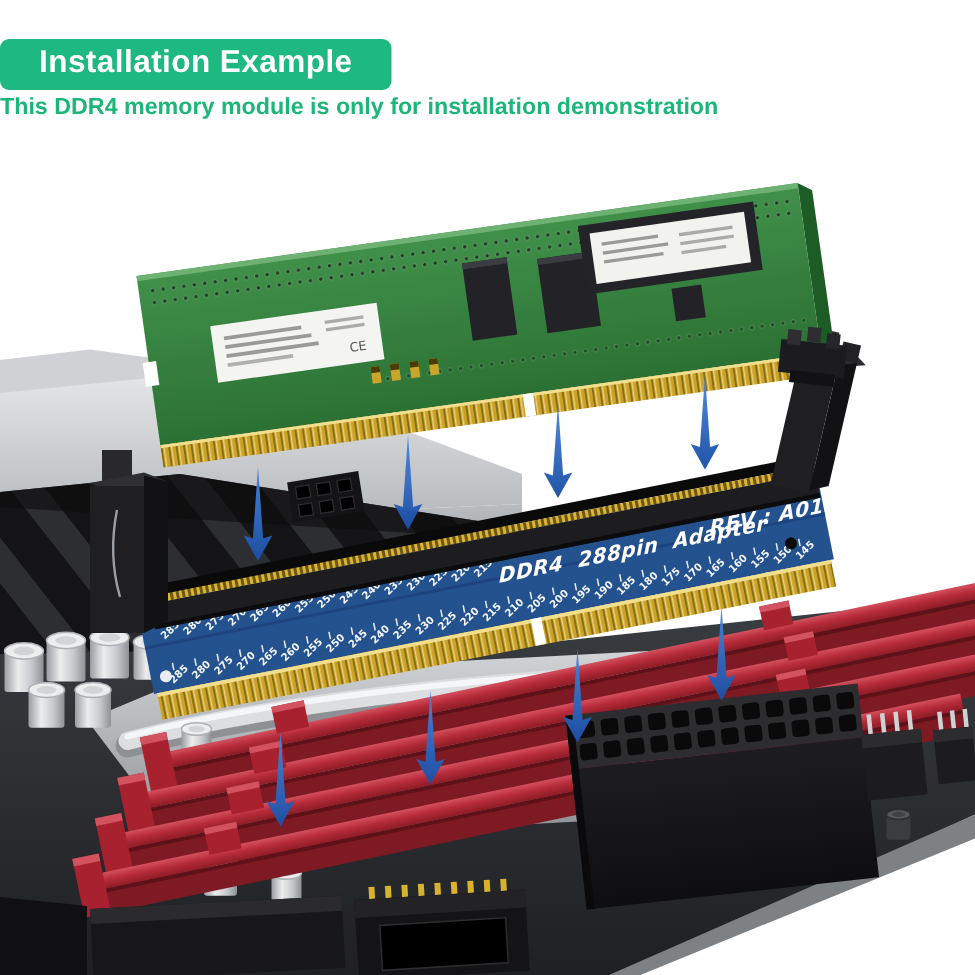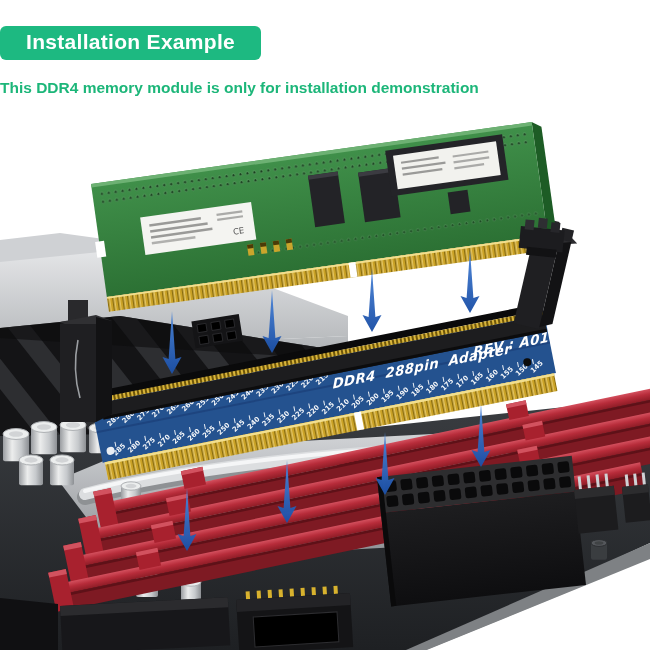--- a/index.html
+++ b/index.html
@@ -4,21 +4,21 @@
 <style>
   html,body{margin:0;padding:0;}
   body{width:650px;height:650px;background:#ffffff;overflow:hidden;
        font-family:"Liberation Sans",sans-serif;position:relative;}
   #stage{position:relative;width:650px;height:650px;}
   #scene{position:absolute;left:0;top:0;}
   #header{position:absolute;left:0;top:26px;width:650px;z-index:5;}
   #badge{display:inline-block;background:var(--badge-green,#1db981);color:#fff;
          font-size:21px;font-weight:700;padding:4px 26px 6px;border-radius:6px;
          letter-spacing:.3px;}
-  #desc{margin-top:18px;color:var(--desc-green,#1cb679);font-size:15.5px;
+  #desc{margin-top:2px;color:var(--desc-green,#1cb679);font-size:15.5px;
         font-weight:600;line-height:1.28;}
   text{font-family:"DejaVu Sans",sans-serif;}
 </style>
 </head>
 <body>
 
 <div id="stage">
 
 <svg id="scene" width="650" height="650" viewBox="0 0 650 650">
   <defs>

